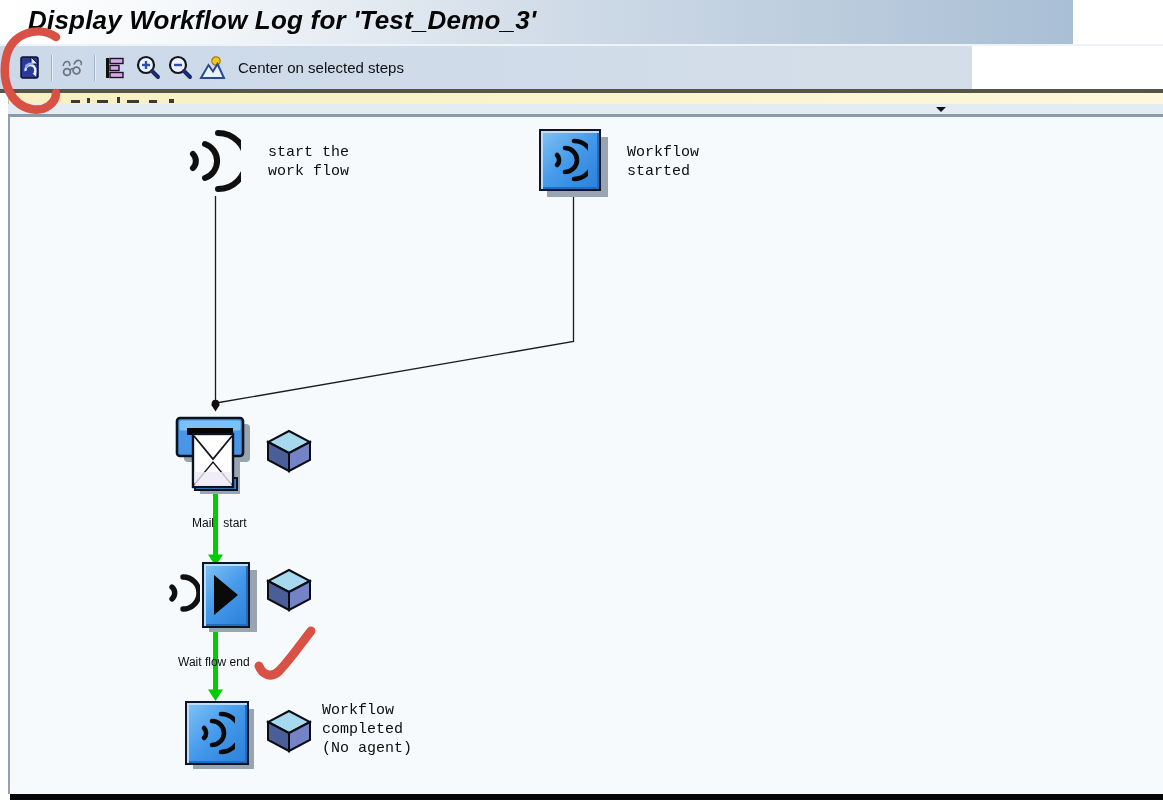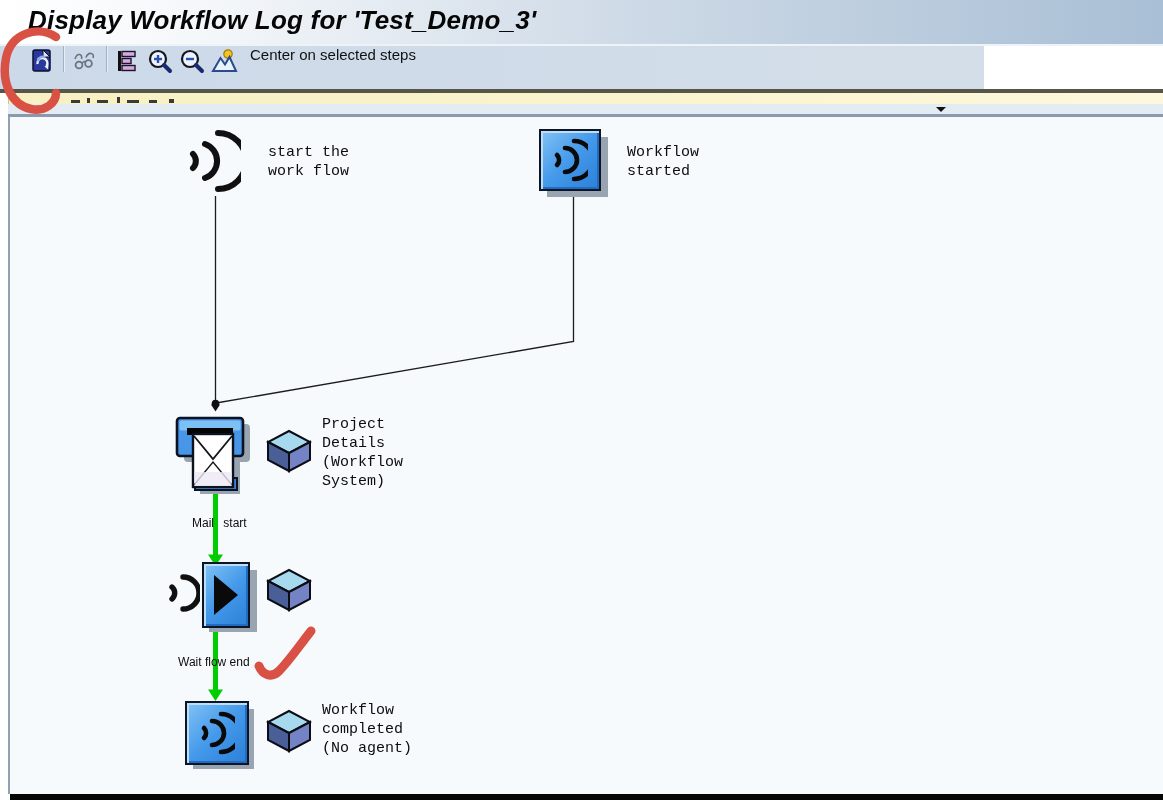--- a/index.html
+++ b/index.html
@@ -1,28 +1,28 @@
 <!DOCTYPE html>
 <html><head>
 <meta charset="utf-8">
 <style>
   html,body{margin:0;padding:0;background:#ffffff;}
   .screen{position:relative;width:1163px;height:800px;overflow:hidden;
           font-family:"Liberation Sans",sans-serif;background:#ffffff;}
   .abs{position:absolute;}
 
   
-  .titlebar{left:0;top:0;width:1163px;height:44px;
+  .titlebar{left:0;top:0;width:1073px;height:44px;
     background:linear-gradient(90deg,#ffffff 0%,#f4f7fa 18%,#cdd9e6 55%,#a9bfd5 100%);}
   .titlebar .title{position:absolute;left:28px;top:5px;font-size:26px;font-weight:bold;
     font-style:italic;color:#060606;letter-spacing:.2px;}
   .titlebar-sep{left:0;top:44px;width:1163px;height:2px;background:#eef3f8;}
   .toolbar{left:0;top:46px;width:972px;height:43px;
     background:linear-gradient(90deg,#ccd9e9 0%,#d3dee8 100%);
-    display:flex;padding-left:12px;}
+    display:flex;align-items:center;}
   .toolbar-darkline{left:0;top:89px;width:1163px;height:4px;background:#55554a;}
   .tbtn{width:30px;height:30px;margin:0 1px;display:flex;align-items:center;justify-content:center;
     background:transparent;border:0;padding:0;cursor:pointer;}
   .tsep{width:1px;height:26px;background:#9fb2c6;margin:0 5px;box-shadow:1px 0 0 #e8eef5;}
   .toolbar-label{font-size:15px;color:#101010;margin-left:10px;}
 
   
   .cream-bar{left:8px;top:93px;width:1155px;height:11px;
     background:linear-gradient(90deg,#f7f0c2 0%,#faf4cf 60%,#fdf8dd 100%);
     border-left:1px solid #c9c49a;}
@@ -183,24 +183,20 @@
       <rect x="20.5" y="62" width="37" height="14" fill="#eee8f5" opacity="0.8"></rect>
     </svg>
   </div>
   <div class="abs node" style="left:266px;top:429px;width:46px;height:44px;">
     <svg width="46" height="44" viewBox="0 0 46 44">
       <polygon points="23,2 44,13 23,24 2,13" fill="#a6d9ee" stroke="#0c0c14" stroke-width="2"></polygon>
       <polygon points="2,13 23,24 23,42 2,31" fill="#4a5f98" stroke="#0c0c14" stroke-width="2"></polygon>
       <polygon points="44,13 23,24 23,42 44,31" fill="#7383c6" stroke="#0c0c14" stroke-width="2"></polygon>
     </svg>
   </div>
-  <div class="abs node-label" style="left:322px;top:415px;">Project
-Details
-(Workflow
-System)</div>
 
   <div class="abs edge-label" style="left:192px;top:516px;word-spacing:6px;">Mail start</div>
 
   <div class="abs sq-shadow" style="left:209px;top:570px;width:48px;height:62px;"></div>
   <div class="abs node" style="left:166px;top:556px;width:90px;height:76px;">
     <svg class="abs" style="left:0;top:12px;" width="34" height="52" viewBox="0 0 34 52">
       <path d="M6 19 a8 8 0 0 1 0 12" fill="none" stroke="#101010" stroke-width="5.4" stroke-linecap="round"></path>
       <path d="M17 9 a16 16 0 0 1 0 32" fill="none" stroke="#101010" stroke-width="5.4" stroke-linecap="round"></path>
     </svg>
     <div class="blue-sq abs" style="left:36px;top:6px;width:44px;height:62px;">

